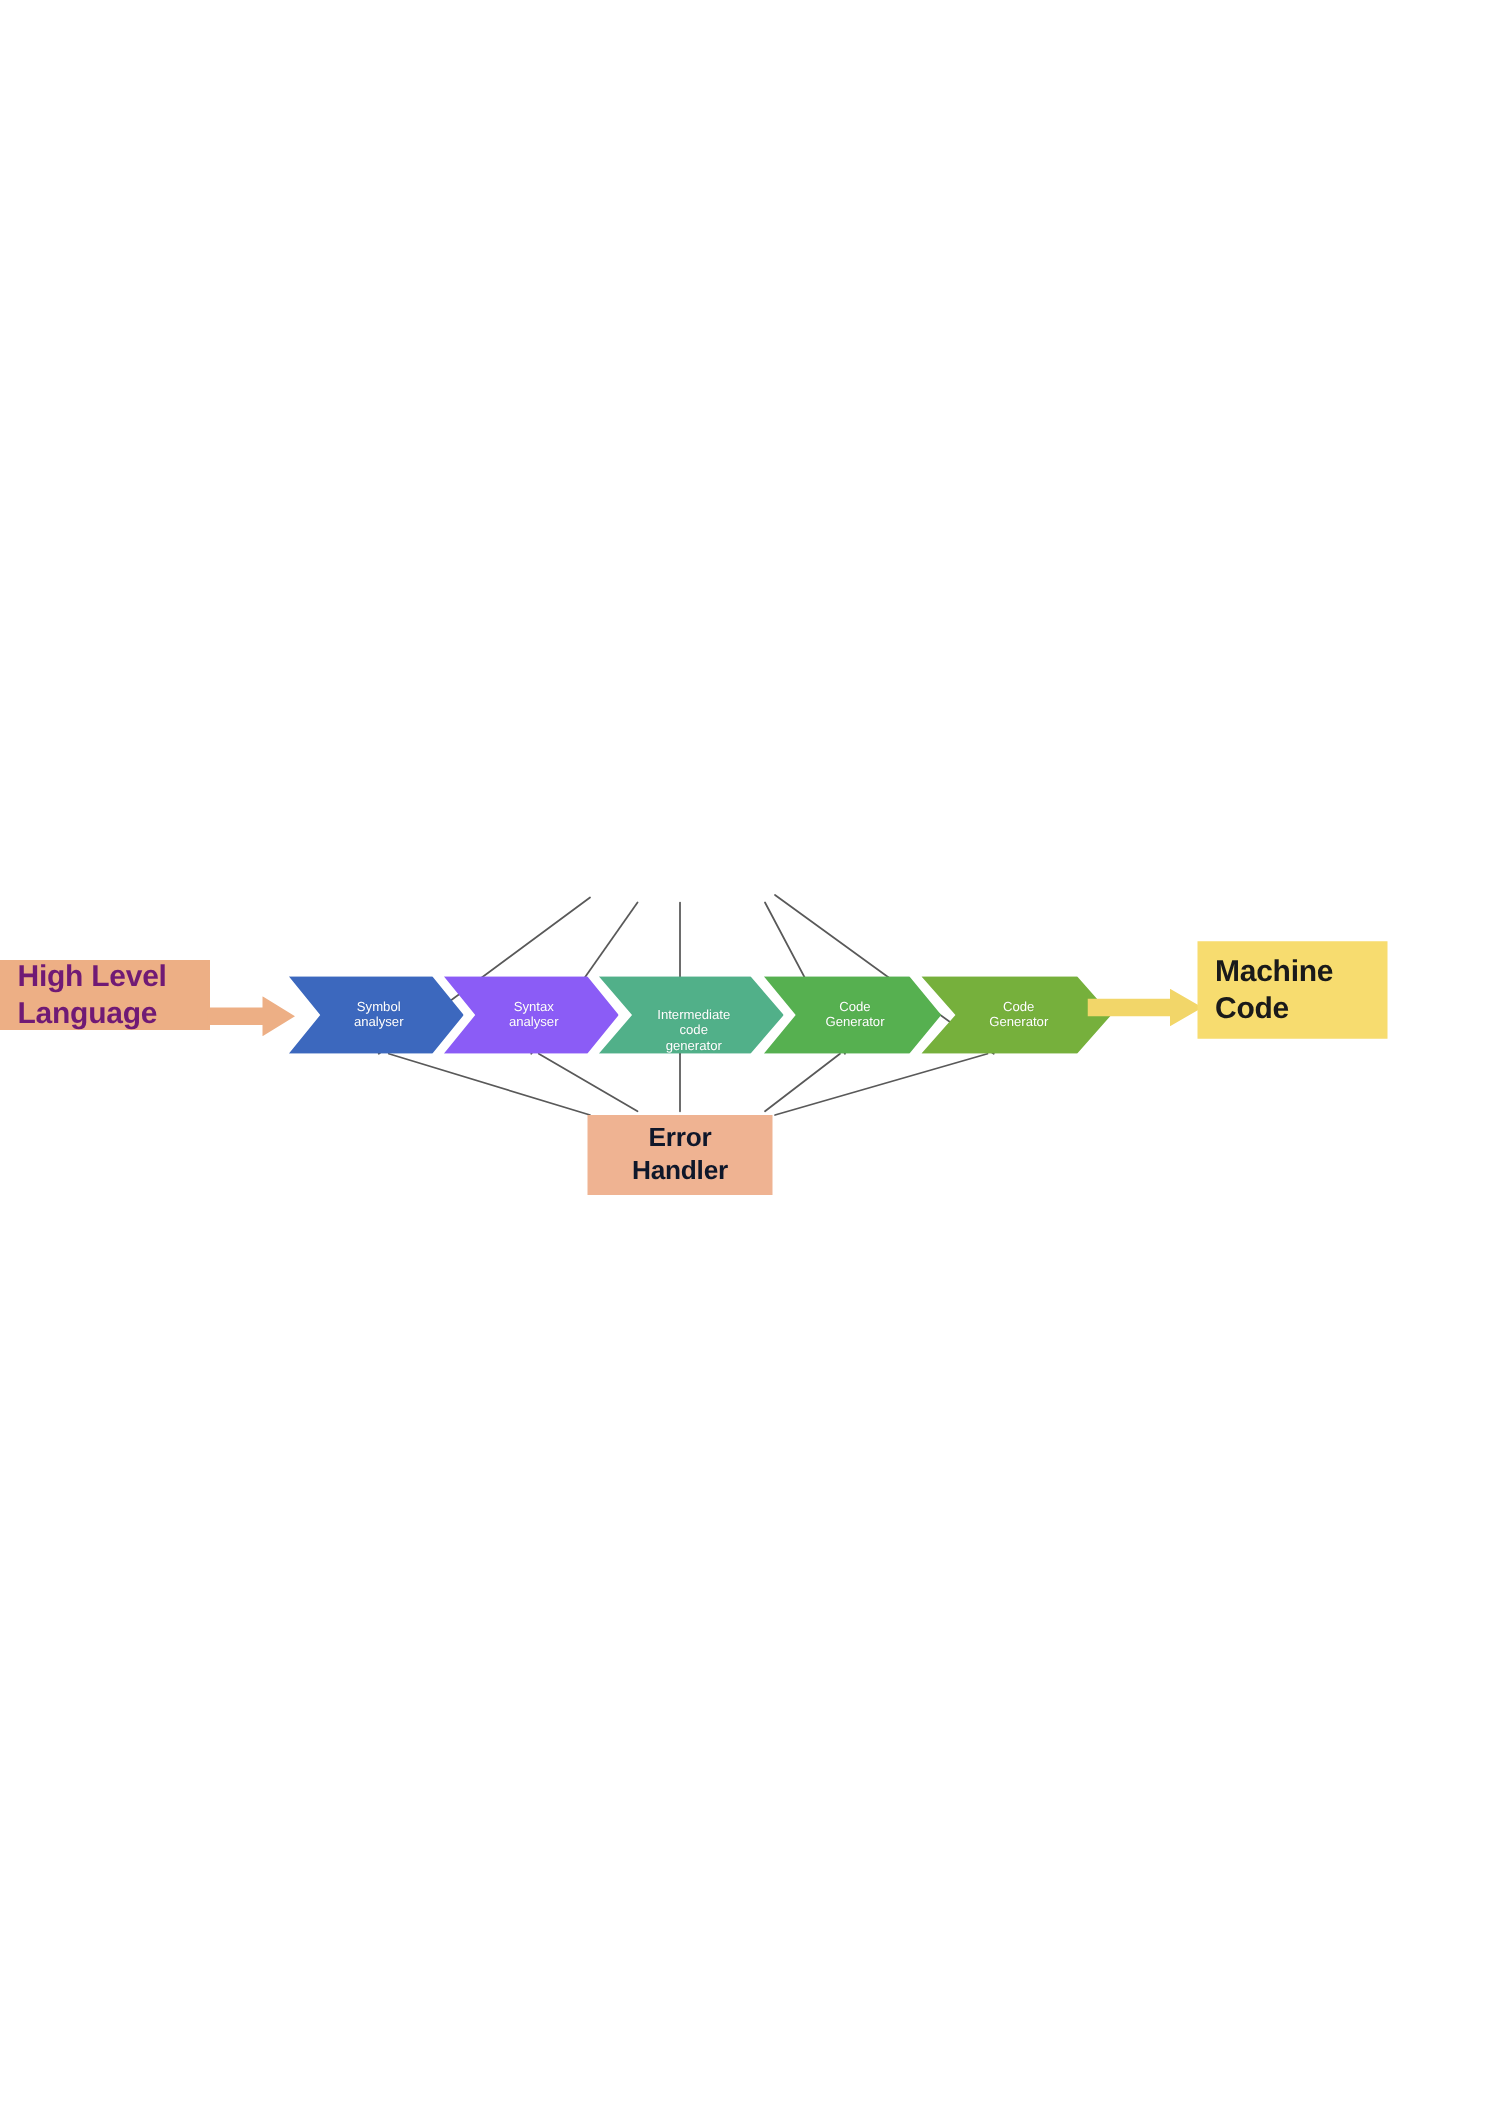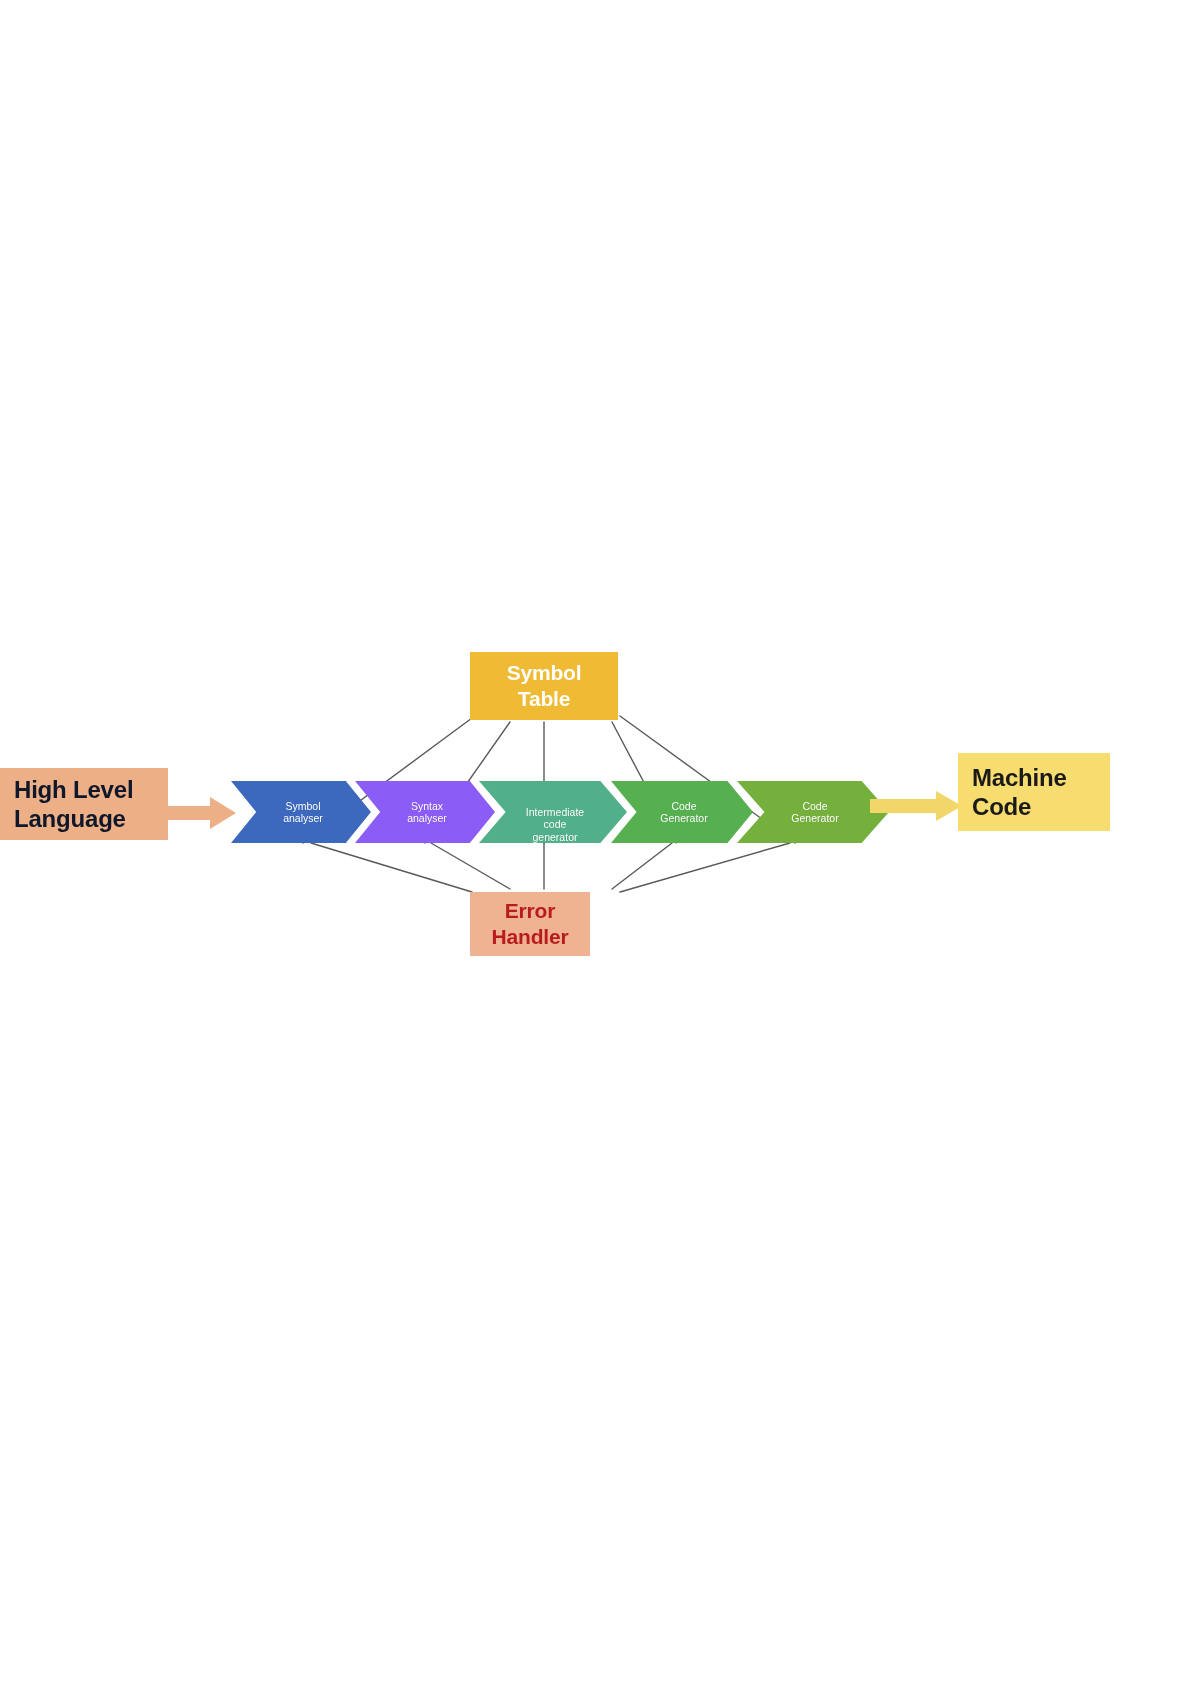--- a/index.html
+++ b/index.html
@@ -44,23 +44,23 @@
     padding: 0 14px;
     font-weight: bold;
     line-height: 1.22;
     letter-spacing: -0.2px;
   }
 
   #node-high-level-language {
     left: 0px;
     top: 768px;
     width: 168px;
-    height: 72px;
+    height: 56px;
     background: #EDAF85;
-    color: #0f172a;
+    color: #701a75;
     font-size: 24px;
   }
 
   #node-machine-code {
     left: 958px;
     top: 753px;
     width: 152px;
     height: 78px;
     background: #F7DC6F;
     color: #1a1a1a;
@@ -75,24 +75,24 @@
     background: #EFBB34;
     color: #ffffff;
     font-size: 21px;
     justify-content: center;
     text-align: center;
   }
 
   #node-error-handler {
     left: 470px;
     top: 892px;
-    width: 120px;
+    width: 148px;
     height: 64px;
     background: #EFB392;
-    color: #b91c1c;
+    color: #0f172a;
     font-size: 21px;
     justify-content: center;
     text-align: center;
   }
 
   
   .block-arrow {
     position: absolute;
   }
 
@@ -226,21 +226,18 @@
   <div class="block-arrow" id="arrow-output">
     <svg width="92" height="30" viewBox="0 0 92 30">
       <polygon points="0,8 66,8 66,0 92,15 66,30 66,22 0,22" fill="#F2D669"></polygon>
     </svg>
   </div>
 
   <div class="node-box" id="node-machine-code">
     <span class="sr-block">Machine Code</span>
   </div>
 
-  <div class="node-box" id="node-symbol-table">
-    <span class="sr-block">Symbol Table</span>
-  </div>
 
   <div class="node-box" id="node-error-handler">
     <span class="sr-block">Error Handler</span>
   </div>
 
 </div>
 
 </body></html>

